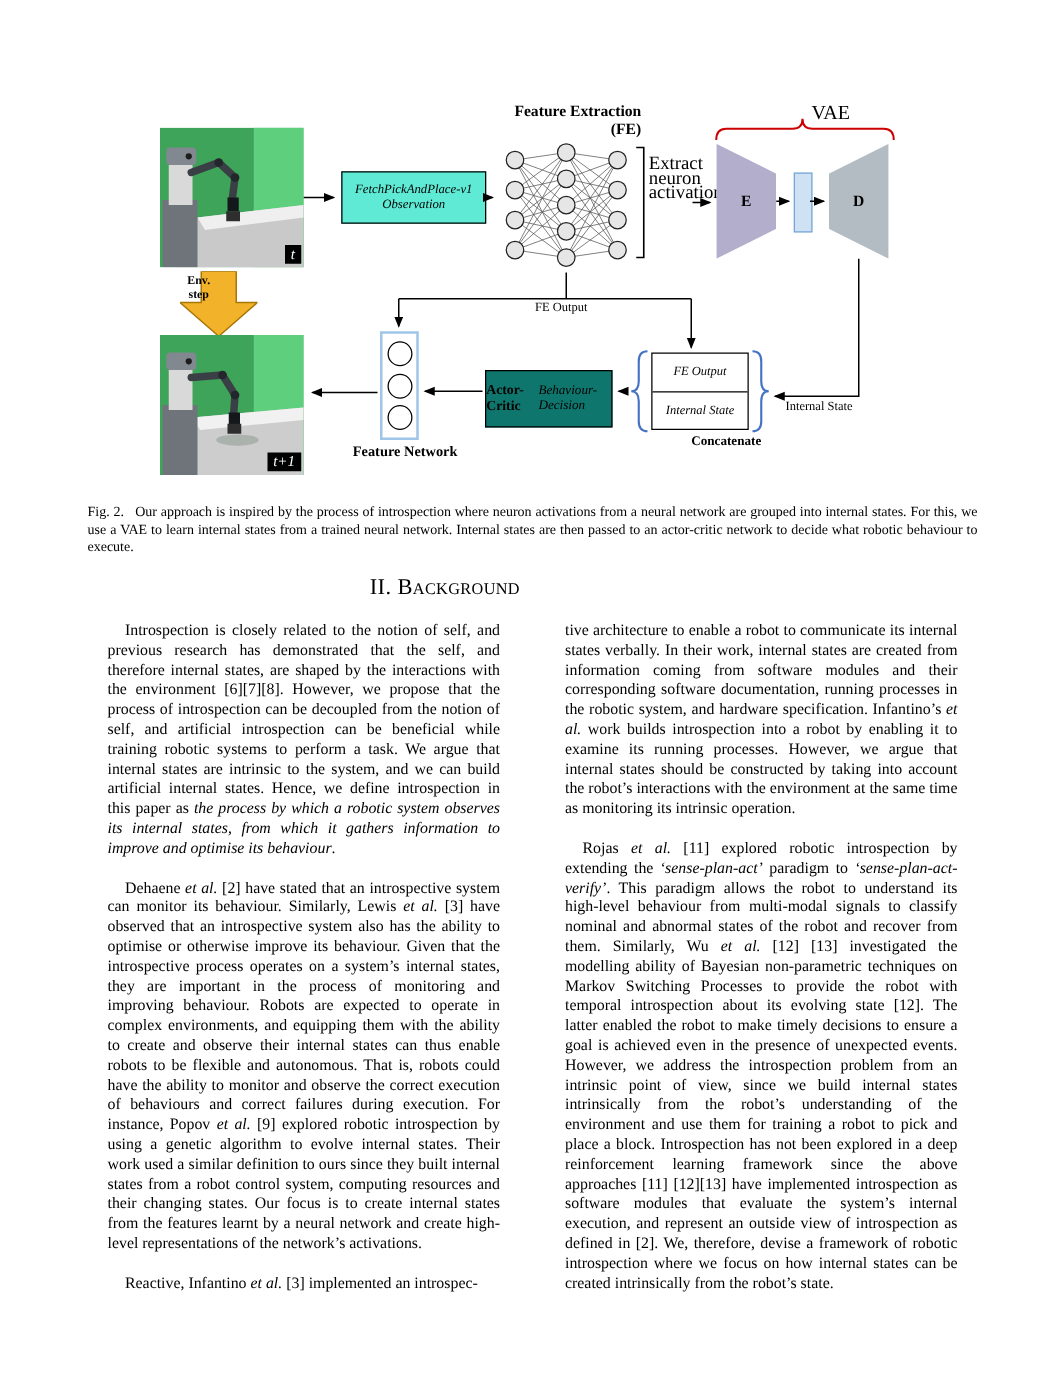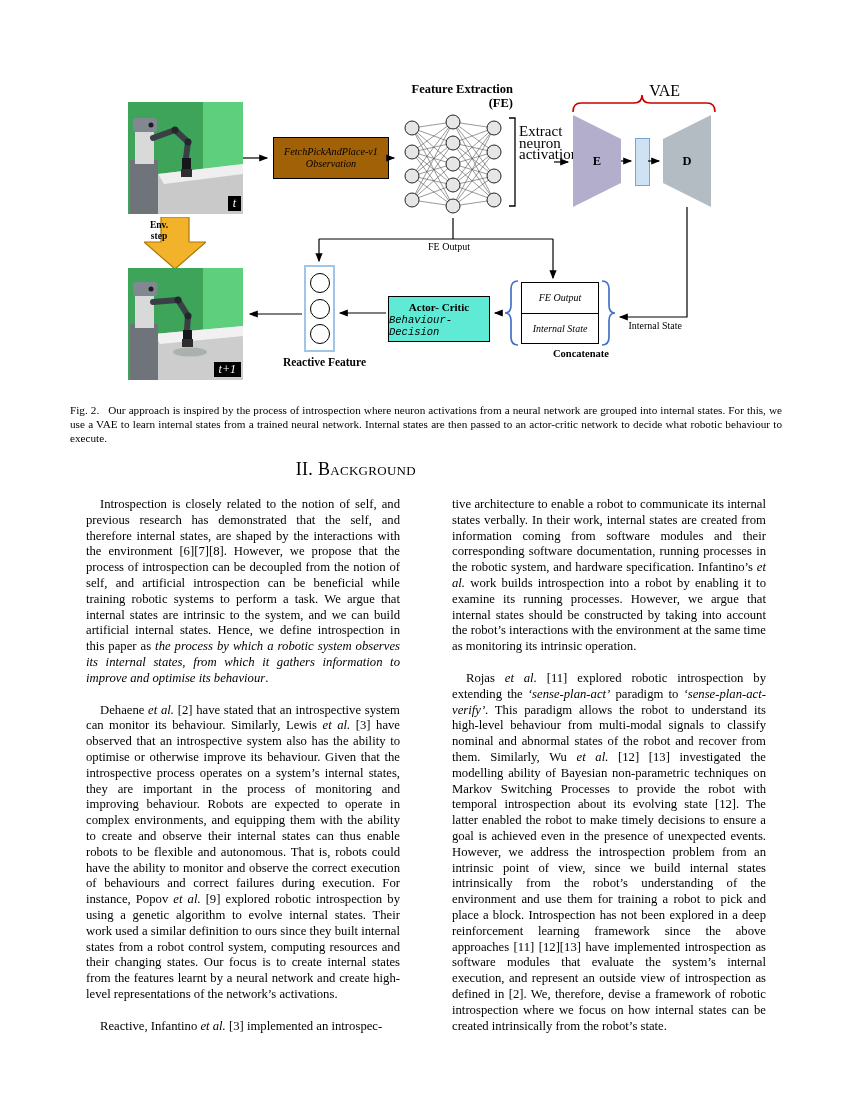--- a/index.html
+++ b/index.html
@@ -8,39 +8,39 @@
   
   #figure{position:absolute;left:128px;top:82px;width:594px;height:314px;}
   #fig-overlay{position:absolute;left:0;top:0;width:594px;height:314px;pointer-events:none;}
   .fig-label{position:absolute;text-align:right;}
   #fe-label{left:265px;top:0;width:120px;font-weight:bold;font-size:12.5px;line-height:14px;}
   #vae-label{left:496px;top:0;width:56px;font-weight:normal;font-size:16px;}
   .scene{position:absolute;left:0;width:115px;height:112px;overflow:hidden;}
   #scene-t{top:20px;}
   #scene-t1{top:186px;}
   .time-chip{position:absolute;right:2px;bottom:3px;background:#000;color:#fff;font-style:italic;font-size:12px;padding:0 5px;line-height:15px;}
-  #obs-box{position:absolute;left:145px;top:55px;width:114px;height:40px;border:1px solid #000;display:flex;flex-direction:column;justify-content:center;text-align:center;font-style:italic;font-size:10.2px;line-height:12.5px;background:#a16207;}
+  #obs-box{position:absolute;left:145px;top:55px;width:114px;height:40px;border:1px solid #000;display:flex;flex-direction:column;justify-content:center;text-align:center;font-style:italic;font-size:10.2px;line-height:12.5px;background:#5eead4;}
   #nn-svg{position:absolute;left:272px;top:28px;}
   #extract-label{left:391px;top:44px;width:50px;font-size:15px;line-height:11.5px;text-align:left;}
   .trap{position:absolute;top:33px;width:48px;height:92px;display:flex;align-items:center;justify-content:center;font-weight:bold;font-size:12.5px;}
   #enc{left:445px;background:#b3aecb;clip-path:polygon(0 0,100% 26%,100% 74%,0 100%);}
   #dec{left:535px;background:#b4bcc3;clip-path:polygon(0 26%,100% 0,100% 100%,0 74%);}
   #latent{position:absolute;left:507px;top:56px;width:13px;height:46px;background:#cfe2f3;border:1px solid #76a5d8;}
   #env-arrow{position:absolute;left:16px;top:135px;width:62px;height:52px;}
   #env-arrow-text{position:absolute;left:13px;top:138px;width:36px;text-align:center;font-weight:bold;font-size:9.5px;line-height:10.5px;}
   #rn-box{position:absolute;left:176px;top:183px;width:31px;height:87px;border:2px solid #9fc5e8;background:#fff;display:flex;flex-direction:column;align-items:center;justify-content:space-evenly;box-sizing:border-box;}
   .rn-node{width:20px;height:20px;border:1.3px solid #000;border-radius:50%;background:#fff;box-sizing:border-box;}
   #rn-label{left:146px;top:274px;width:92px;font-weight:bold;font-size:11.5px;line-height:13px;}
   #concat{position:absolute;left:393px;top:200px;width:78px;height:62px;border:1px solid #000;display:flex;flex-direction:column;background:#fff;box-sizing:border-box;}
   #concat .cell{flex:1;display:flex;align-items:center;justify-content:center;font-style:italic;font-size:10px;line-height:11px;text-align:center;}
   #concat .cell.b{border-top:1px solid #000;padding:0 10px;}
   #concat-label{left:385px;top:266px;width:96px;font-weight:bold;font-size:10.5px;}
-  #ac-box{position:absolute;left:260px;top:214px;width:102px;height:46px;border:1px solid #000;display:flex;flex-direction:column;align-items:center;justify-content:center;background:#5eead4;box-sizing:border-box;}
+  #ac-box{position:absolute;left:260px;top:214px;width:102px;height:46px;border:1px solid #000;display:flex;flex-direction:row;align-items:center;justify-content:center;background:#0f766e;box-sizing:border-box;}
   #ac-title{font-weight:bold;font-size:11px;line-height:13px;}
-  #ac-sub{font-style:italic;font-size:10.5px;line-height:12px;font-family:Liberation Mono, monospace;}
+  #ac-sub{font-style:italic;font-size:10.5px;line-height:12px;}
   #feout-label{left:272px;top:159px;width:70px;font-size:10px;}
   #is-label{left:474px;top:238px;width:80px;font-size:10px;}
 
   
   #caption{position:absolute;left:70px;top:404px;width:712px;font-size:11.2px;line-height:13.8px;text-align:justify;}
   .cap-gap{display:inline-block;width:9px;}
   #section-heading{position:absolute;left:70px;top:459px;width:346px;text-align:right;font-size:18px;font-variant:small-caps;letter-spacing:.3px;}
   .col{position:absolute;top:481px;width:346px;font-size:12.7px;line-height:15.8px;text-align:justify;}
   #col-left{left:70px;}
   #col-right{left:436px;}
@@ -166,21 +166,21 @@
 
     <div class="trap" id="enc">E</div>
     <div id="latent"></div>
     <div class="trap" id="dec">D</div>
 
     <div id="rn-box">
       <div class="rn-node"></div>
       <div class="rn-node"></div>
       <div class="rn-node"></div>
     </div>
-    <div class="fig-label" id="rn-label">Reactive Feature</div>
+    <div class="fig-label" id="rn-label">Feature Network</div>
 
     <div id="concat">
       <div class="cell">FE Output</div>
       <div class="cell b">Internal State</div>
     </div>
     <div class="fig-label" id="concat-label">Concatenate</div>
 
     <div id="ac-box">
       <div id="ac-title">Actor- Critic</div>
       <div id="ac-sub">Behaviour-Decision</div>

